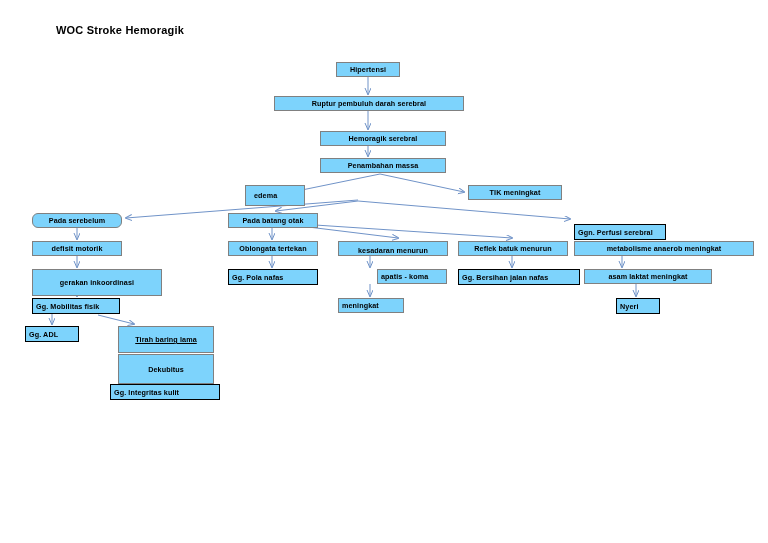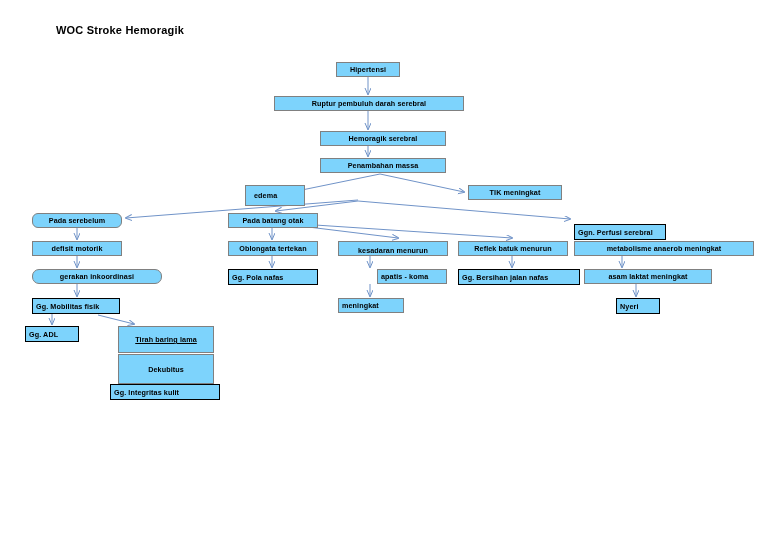--- a/index.html
+++ b/index.html
@@ -146,21 +146,21 @@
       </div>
       <div class="node" style="left: 338px; top: 241px; width: 110px; height: 15px; align-items: flex-end;">
         <span>kesadaran menurun</span>
       </div>
       <div class="node" style="left: 458px; top: 241px; width: 110px; height: 15px;">
         <span>Reflek batuk menurun</span>
       </div>
       <div class="node" style="left: 574px; top: 241px; width: 180px; height: 15px;">
         <span>metabolisme anaerob meningkat</span>
       </div>
-      <div class="node" style="left: 32px; top: 269px; width: 130px; height: 15px; border-radius: 7px;">
+      <div class="node" style="left: 32px; top: 269px; width: 130px; height: 27px;">
         <span>gerakan inkoordinasi</span>
       </div>
       <div class="node bold left-align" style="left: 228px; top: 269px; width: 90px; height: 16px;">
         <span>Gg. Pola nafas</span>
       </div>
       <div class="node left-align" style="left: 338px; top: 269px; width: 70px; height: 15px; margin-left: 39px;">
         <span>apatis - koma</span>
       </div>
       <div class="node bold left-align" style="left: 458px; top: 269px; width: 122px; height: 16px;">
         <span>Gg. Bersihan jalan nafas</span>

